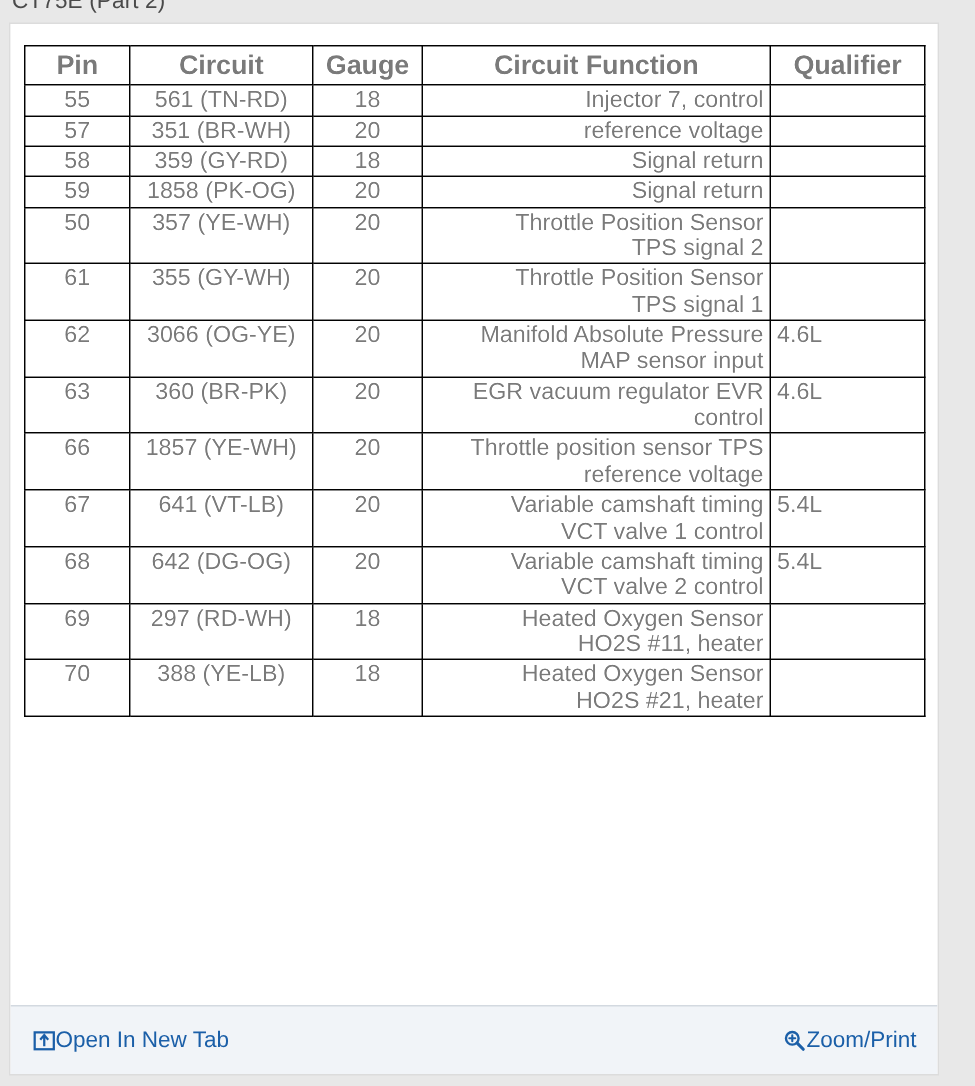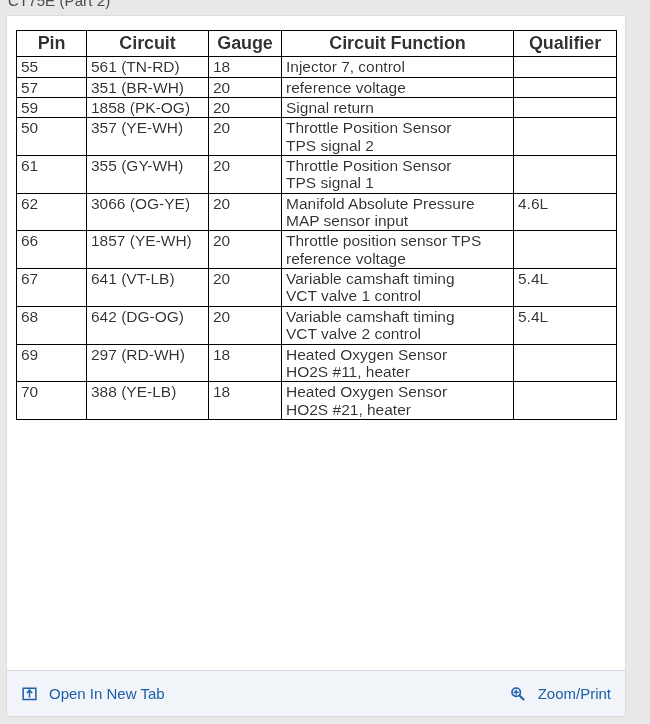--- a/index.html
+++ b/index.html
@@ -51,21 +51,21 @@
 
   
   .scan-table {
     position: absolute;
     left: 9px;
     top: 14px;
     width: 600px;
     border-collapse: collapse;
     table-layout: fixed;
     font-size: 15.5px;
-    color: #b91c1c;
+    color: #3b82f6;
     background: #fff;
   }
   .scan-table td, .scan-table th {
     border: 1.6px solid #141414;
     padding: 1px 4px;
     vertical-align: top;
     line-height: 1.12;
     font-weight: normal;
   }
   .scan-table thead th {
@@ -75,24 +75,24 @@
     padding: 2px 3px 3px;
     letter-spacing: -.1px;
   }
 
   col.c-pin      { width: 70px; }
   col.c-circuit  { width: 122px; }
   col.c-gauge    { width: 73px; }
   col.c-func     { width: 232px; }
   col.c-qual     { width: 103px; }
 
-  .cell-pin, .cell-circuit, .cell-gauge { text-align: left; margin-top: 28px; }
+  .cell-pin, .cell-circuit, .cell-gauge { text-align: center; margin-top: 28px; }
   .cell-func, .cell-qual { text-align: left; }
 
-  .r-line2 { display: block; }
+  .r-line2 { display: block; text-align: right; }
 
   
   .scan-inner {
     position: absolute;
     inset: 0;
     filter: contrast(1.18) saturate(0);
   }
 
   
   .footer-bar {
@@ -105,21 +105,21 @@
     border-top: 1px solid #d3d9e0;
     display: flex;
     align-items: center;
     justify-content: space-between;
     padding: 0 14px;
     box-sizing: border-box;
   }
   .foot-link {
     display: flex;
     align-items: center;
-    gap: 12px;
+    gap: 0;
     color: #1b5fa8;
     font-size: 15px;
     cursor: pointer;
     user-select: none;
     white-space: nowrap;
   }
   .foot-ico {
     width: 16px;
     height: 16px;
     display: inline-flex;
@@ -168,20 +168,29 @@
             <tr>
               <td class="cell-pin">57</td>
               <td class="cell-circuit">351 (BR-WH)</td>
               <td class="cell-gauge">20</td>
               <td class="cell-func">
                 <span class="r-line2">reference voltage</span>
               </td>
               <td class="cell-qual"></td>
             </tr>
             <tr>
+              <td class="cell-pin">58</td>
+              <td class="cell-circuit">359 (GY-RD)</td>
+              <td class="cell-gauge">18</td>
+              <td class="cell-func">
+                <span class="r-line2">Signal return</span>
+              </td>
+              <td class="cell-qual"></td>
+            </tr>
+            <tr>
               <td class="cell-pin">59</td>
               <td class="cell-circuit">1858 (PK-OG)</td>
               <td class="cell-gauge">20</td>
               <td class="cell-func">
                 <span class="r-line2">Signal return</span>
               </td>
               <td class="cell-qual"></td>
             </tr>
             <tr>
               <td class="cell-pin">50</td>
@@ -203,20 +212,30 @@
               </td>
               <td class="cell-qual"></td>
             </tr>
             <tr>
               <td class="cell-pin">62</td>
               <td class="cell-circuit">3066 (OG-YE)</td>
               <td class="cell-gauge">20</td>
               <td class="cell-func">
                 <span class="r-line2">Manifold Absolute Pressure</span>
                 <span class="r-line2">MAP sensor input</span>
+              </td>
+              <td class="cell-qual">4.6L</td>
+            </tr>
+            <tr>
+              <td class="cell-pin">63</td>
+              <td class="cell-circuit">360 (BR-PK)</td>
+              <td class="cell-gauge">20</td>
+              <td class="cell-func">
+                <span class="r-line2">EGR vacuum regulator EVR</span>
+                <span class="r-line2">control</span>
               </td>
               <td class="cell-qual">4.6L</td>
             </tr>
             <tr>
               <td class="cell-pin">66</td>
               <td class="cell-circuit">1857 (YE-WH)</td>
               <td class="cell-gauge">20</td>
               <td class="cell-func">
                 <span class="r-line2">Throttle position sensor TPS</span>
                 <span class="r-line2">reference voltage</span>

